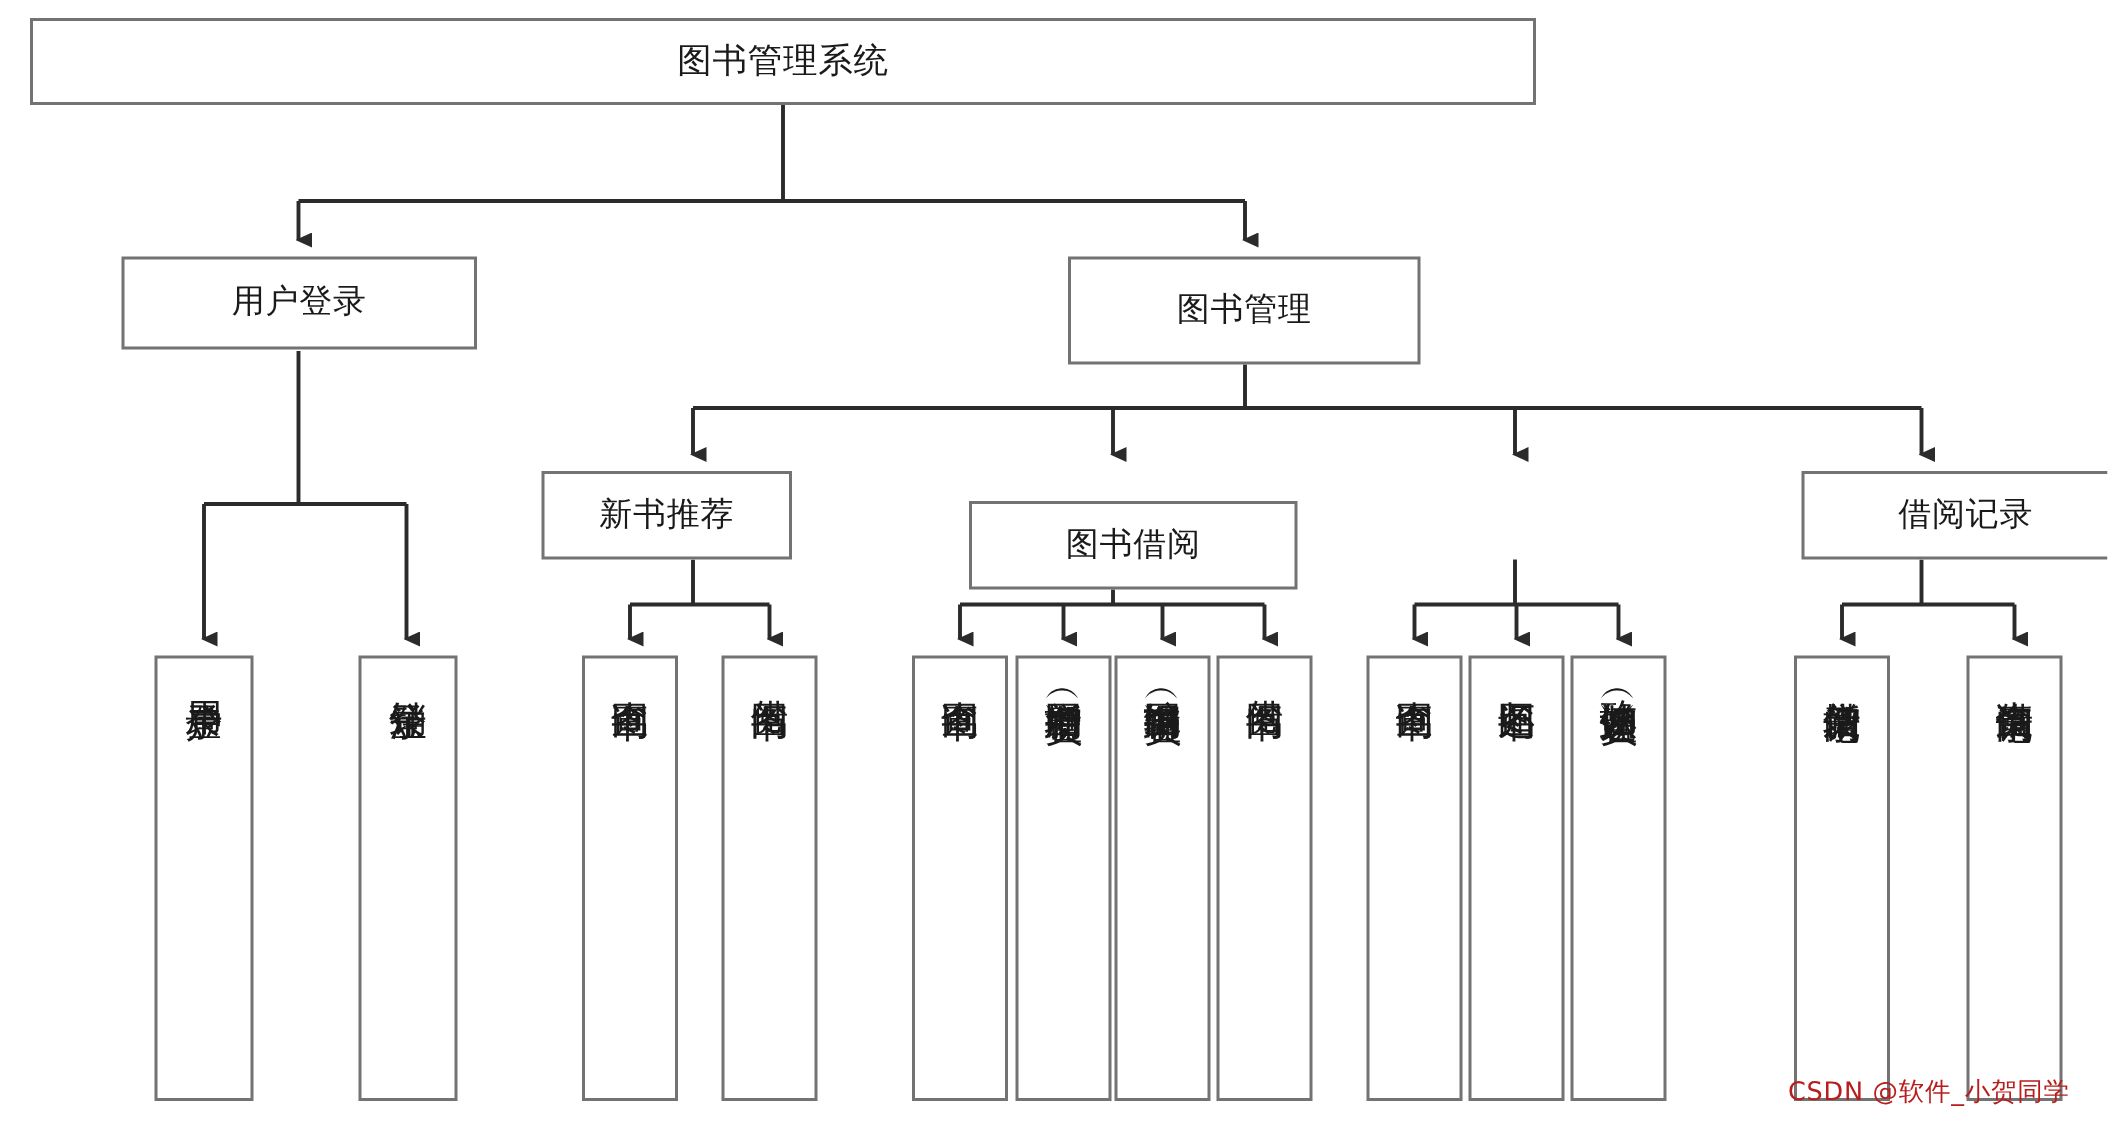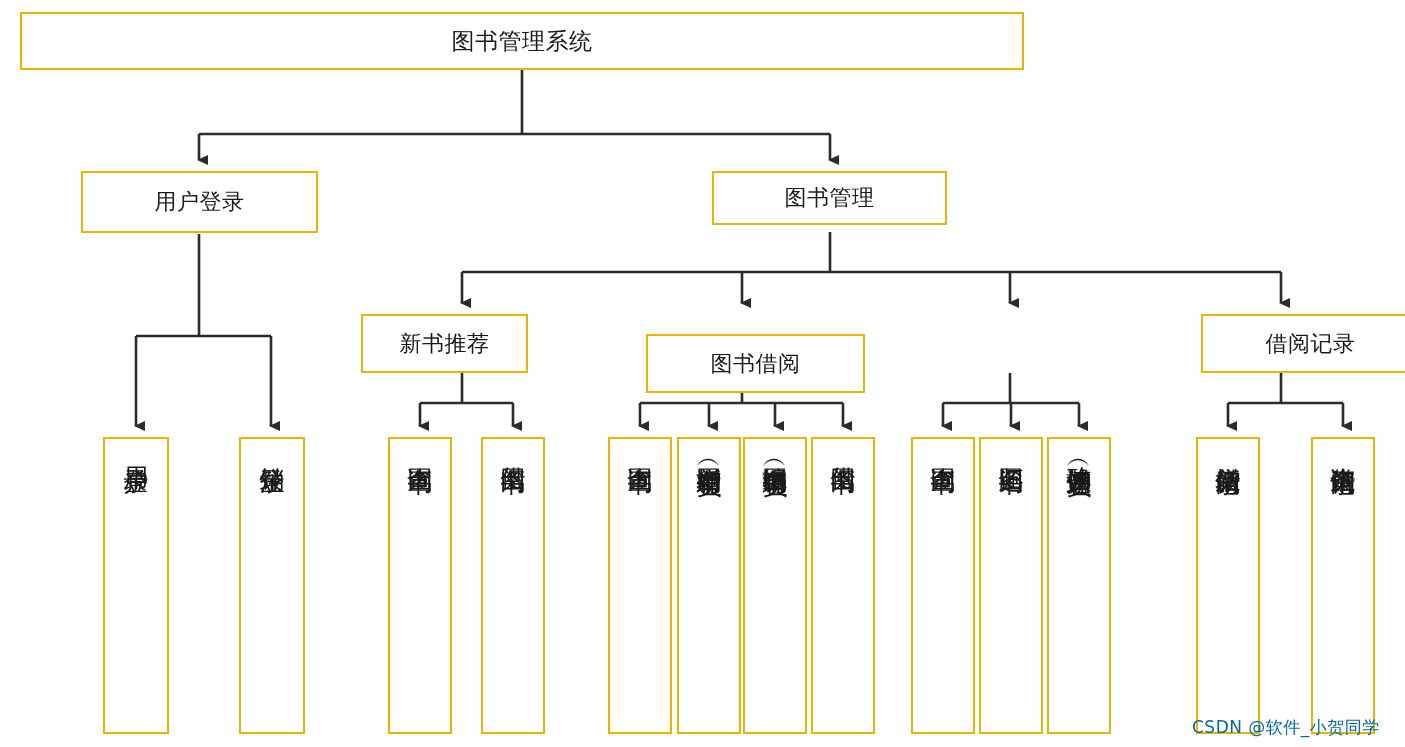--- a/index.html
+++ b/index.html
@@ -22,21 +22,21 @@
     left: 0;
     top: 0;
     width: 1405px;
     height: 747px;
     pointer-events: none;
   }
   .node {
     position: absolute;
     box-sizing: border-box;
     background: #ffffff;
-    border: 2px solid #eab308;
+    border: 2px solid #737373;
     display: flex;
     align-items: center;
     justify-content: center;
     color: #1a1a1a;
   }
   .node-label {
     display: block;
     text-align: center;
     line-height: 1.14;
     letter-spacing: 0.5px;
@@ -58,21 +58,21 @@
     writing-mode: vertical-rl;
     text-orientation: upright;
     font-size: 25px;
     line-height: 1.0;
     letter-spacing: 1px;
     white-space: nowrap;
   }
   .watermark {
     position: absolute;
     font-size: 17px;
-    color: #0369a1;
+    color: #b91c1c;
     white-space: nowrap;
     letter-spacing: 0.5px;
   }
 </style>
 </head>
 <body>
 
 <div id="canvas">
 
   <svg id="wires" viewBox="0 0 1405 747" xmlns="http://www.w3.org/2000/svg">
@@ -125,21 +125,21 @@
     </g>
   </svg>
 
   <div class="node h-node" id="node-root" style="left:20px; top:12px; width:1004px; height:58px;">
     <span class="node-label">图书管理系统</span>
   </div>
 
   <div class="node h-node" style="left:81px; top:171px; width:237px; height:62px;">
     <span class="node-label">用户登录</span>
   </div>
-  <div class="node h-node" style="left:712px; top:171px; width:235px; height:54px;">
+  <div class="node h-node" style="left:712px; top:171px; width:235px; height:72px;">
     <span class="node-label">图书管理</span>
   </div>
 
   <div class="node h-node" style="left:361px; top:314px; width:167px; height:59px;">
     <span class="node-label">新书推荐</span>
   </div>
   <div class="node h-node" style="left:646px; top:314px; width:219px; height:59px;margin-top:20px;">
     <span class="node-label">图书借阅</span>
   </div>
   <div class="node h-node" style="left:1201px; top:314px; width:219px; height:59px;">

